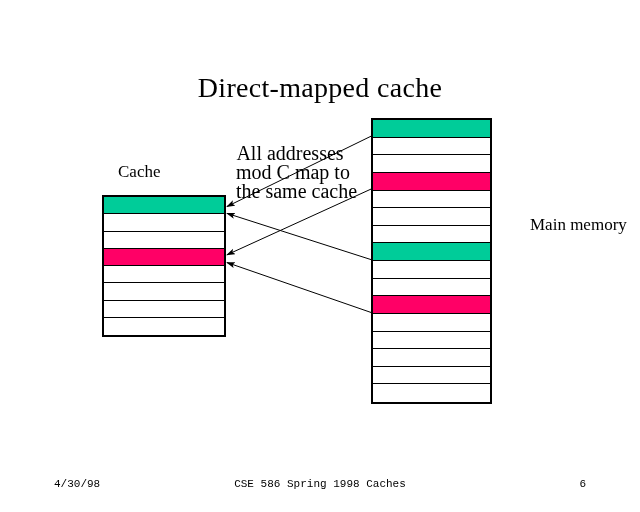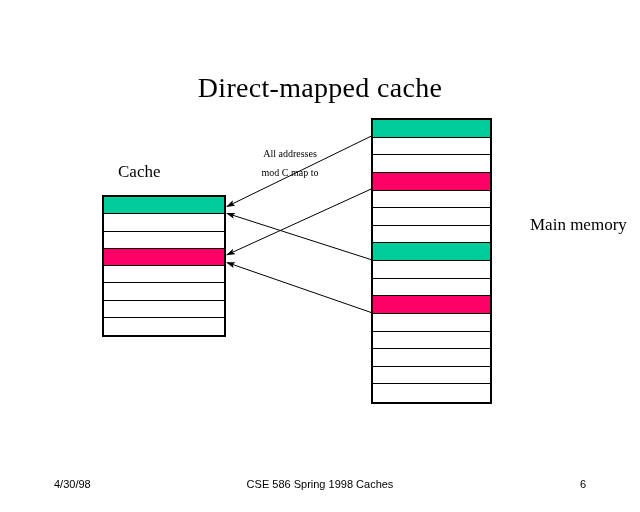--- a/index.html
+++ b/index.html
@@ -34,21 +34,21 @@
     white-space:nowrap;
   }
   #cache-label{left:118px;top:162px;}
   #memory-label{left:502px;top:215px;margin-left:28px;}
 
   
   #annotation{
     position:absolute;
     left:236px;top:144px;
     width:108px;
-    font-size:10px;
+    font-size:20px;
     line-height:19px;
     font-family:"Liberation Serif", serif;
     text-align:center;
     z-index:3;
   }
   #annotation div{white-space:nowrap;}
 
   
   .blockcol{
     position:absolute;
@@ -78,21 +78,21 @@
     position:absolute;left:0;top:0;width:640px;height:512px;
     z-index:2;
     pointer-events:none;
   }
 
   
   #footer{
     position:absolute;
     left:0;top:478px;width:640px;height:20px;
     font-size:11px;
-    font-family:Liberation Sans, sans-serif;
+    font-family:Liberation Mono, monospace;
   }
   #footer-date{position:absolute;left:54px;top:0;white-space:nowrap;}
   #footer-center{position:absolute;left:0;top:0;width:640px;text-align:center;white-space:nowrap;}
   #footer-page{position:absolute;right:54px;top:0;white-space:nowrap;}
 </style>
 </head>
 <body>
 
 <div id="slide">
 
@@ -128,20 +128,21 @@
       <div class="row" style="height: 17.625px; background: rgb(255, 255, 255);"></div>
       <div class="row" style="height: 17.625px; background: rgb(255, 255, 255);"></div>
       <div class="row" style="height: 17.625px; background: rgb(255, 255, 255);"></div>
       <div class="row" style="height: 17.625px; background: rgb(255, 255, 255);"></div>
       <div class="row" style="height: 17.625px; background: rgb(255, 255, 255); border-bottom: none;"></div>
     </div>
 
   <div id="annotation">
       <div>All addresses</div>
       <div>mod C map to</div>
+      <div>the same cache</div>
     </div>
 
   <svg id="arrows" viewBox="0 0 640 512" width="640" height="512">
     <defs>
       <marker id="ah" markerWidth="9" markerHeight="9" refX="8" refY="3" orient="auto" markerUnits="strokeWidth">
         <path d="M0,0 L9,3 L0,6 L2,3 z" fill="#000000"></path>
       </marker>
     </defs>
     <g id="arrow-group" stroke="#000000" stroke-width="1" fill="none">
         <line x1="371" y1="136.215" x2="227" y2="206.4875" marker-end="url(#ah)"></line>

